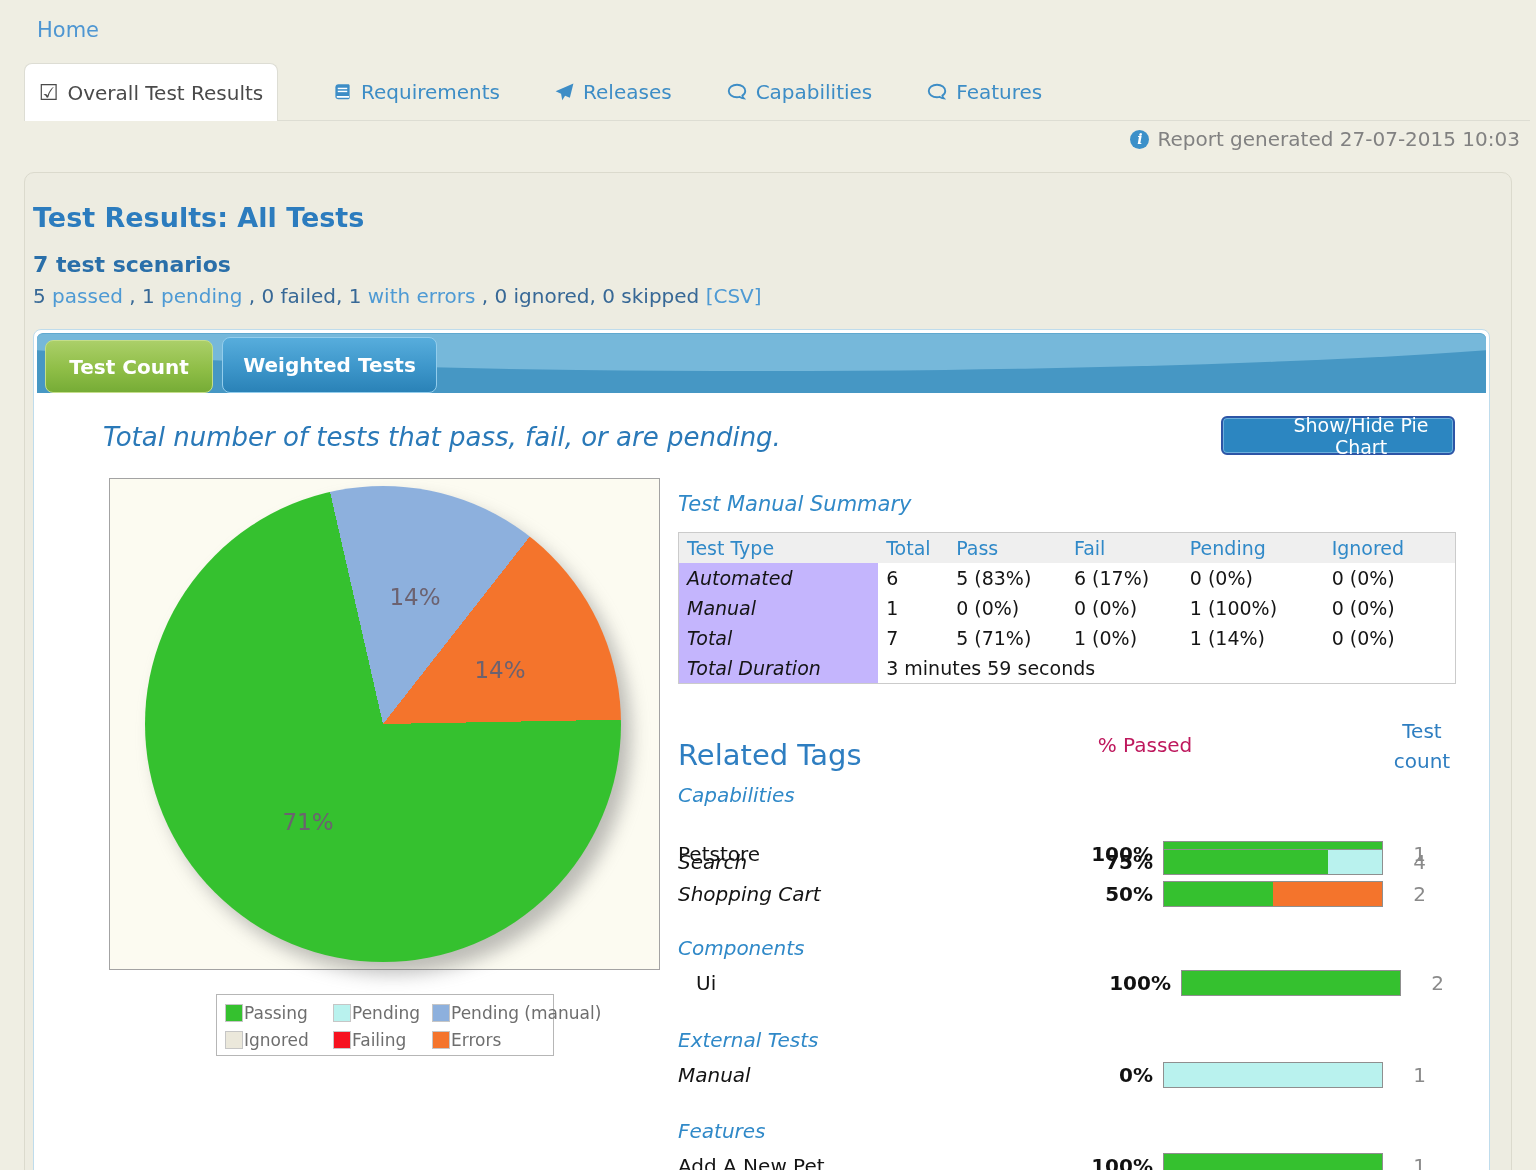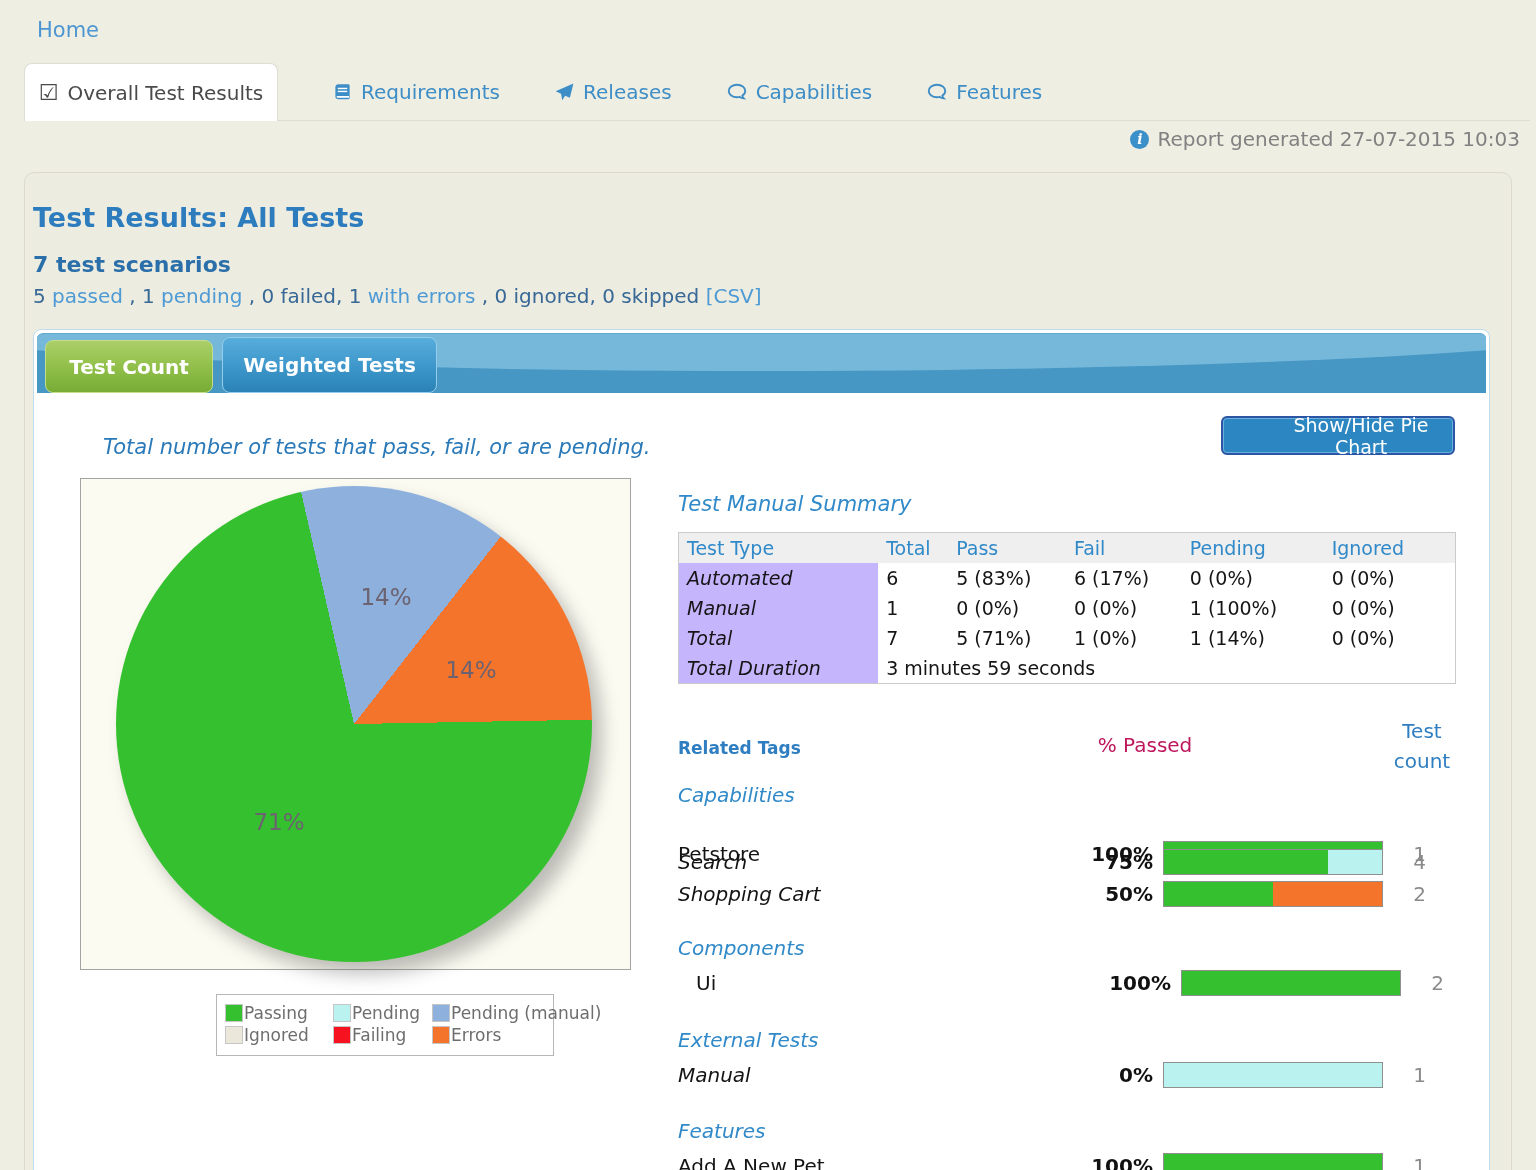--- a/index.html
+++ b/index.html
@@ -44,48 +44,48 @@
   #inner-panel { left:33px; top:329px; width:1457px; height:860px; background:#FFFFFF; border:1px solid #BFDCEC; border-radius:8px; }
   #band { left:37px; top:333px; width:1449px; height:60px; border-radius:6px 6px 0 0; background:#4697C4; overflow:hidden; border-top:1px solid #60A9CF; }
   #band::before { content:""; position:absolute; left:-15%; top:-78px; width:130%; height:115px; background:#76B8DA; border-radius:50%; }
 
   .chart-tab { color:#fff; font-size:20px; font-weight:600; display:flex; align-items:center; justify-content:center; border-radius:8px; cursor:pointer; }
   #tab-test-count { left:45px; top:340px; width:168px; height:53px;
     background:linear-gradient(180deg,#ABCF69 0%,#8FBE47 55%,#76AC36 100%); border:1px solid #C4DE8B; }
   #tab-weighted { left:222px; top:337px; width:215px; height:56px;
     background:linear-gradient(180deg,#57ADDC 0%,#3D96CA 55%,#2A82B7 100%); border:1px solid #93CDEC; }
 
-  #chart-caption { left:103px; top:422px; font-size:21px; font-style:italic; color:#2A79B8;margin-top:13px; }
+  #chart-caption { left:103px; top:422px; font-size:26px; font-style:italic; color:#2A79B8; }
   #toggle-pie-btn { left:1221px; top:416px; width:234px; height:39px; background:#2C86C1;
     border:2px solid #2D55A6; border-radius:6px; color:#fff; font-size:19px;
     display:flex; align-items:center; justify-content:center; cursor:pointer;
     box-shadow:inset 0 0 0 1px rgba(160,210,240,.55); font-family:inherit;padding-left:46px; }
 
   
-  #pie-box { left:80px; top:478px; width:551px; height:492px; background:#FCFBF1; border:1px solid #A3A3A3; }
+  #pie-box { left:109px; top:478px; width:551px; height:492px; background:#FCFBF1; border:1px solid #A3A3A3; }
   #pie-circle { position:absolute; left:35px; top:7px; width:476px; height:476px; border-radius:50%;
     filter:drop-shadow(10px 12px 9px rgba(110,110,110,.45)); }
   .pie-label { position:absolute; width:100px; text-align:center; font-size:23px; color:#6C6270; }
 
   
   #legend-box { left:216px; top:994px; width:338px; height:62px; border:1px solid #B6B6B6;
-    display:grid; grid-template-columns:108px 99px 1fr; padding:7px 0 0 8px; align-content:start; }
+    display:grid; grid-template-columns:108px 99px 1fr; padding:7px 0 0 8px; align-content:start; row-gap:5px; }
   .legend-item { display:flex; align-items:center; height:22px; }
   .legend-swatch { width:18px; height:18px; border:1px solid #C6C6C6; flex:0 0 auto; }
   .legend-label { font-size:17px; color:#6E6E6E; margin-left:1px; white-space:nowrap; }
 
   
   #summary-title { left:678px; top:492px; font-size:21px; font-style:italic; color:#3089C8; }
   #summary-table { left:678px; top:532px; width:778px; border-collapse:collapse; font-size:19px; border:1px solid #CBCBCB; }
   #summary-table th { background:#EFEFEF; color:#3089C8; font-weight:400; text-align:left; padding:4px 8px; }
   #summary-table td { padding:4px 8px; color:#151515; }
   #summary-table td.rowhead { background:#c4b5fd; font-style:italic; }
 
   
-  #related-tags-title { left:678px; top:738px; font-size:17px; font-weight:bold; color:#2E7EC1; }
+  #related-tags-title { left:678px; top:738px; font-size:29px; font-weight:normal; color:#2E7EC1; }
   #pct-header { left:1085px; top:733px; width:120px; text-align:center; font-size:20px; color:#be185d; }
   #count-header { left:1383px; top:716px; width:78px; text-align:center; font-size:20px; color:#2E7EC1; line-height:30px; }
   .tag-group-title { position:absolute; left:678px; font-size:20px; font-style:italic; color:#3089C8; }
   .tag-row { position:absolute; left:678px; width:778px; height:30px; display:flex; align-items:center; }
   .tag-label { flex:0 0 397px; font-size:20px; color:#141414; }
   .tag-label.it { font-style:italic; }
   .tag-pct { flex:0 0 78px; text-align:right; font-size:20px; font-weight:700; color:#111; }
   .tag-bar { flex:0 0 220px; height:26px; margin-left:10px; border:1px solid #8F8F8F; display:flex; overflow:hidden; background:#fff; }
   .tag-bar-seg { height:100%; }
   .tag-count { flex:1; text-align:center; font-size:20px; color:#8A8A8A; }

